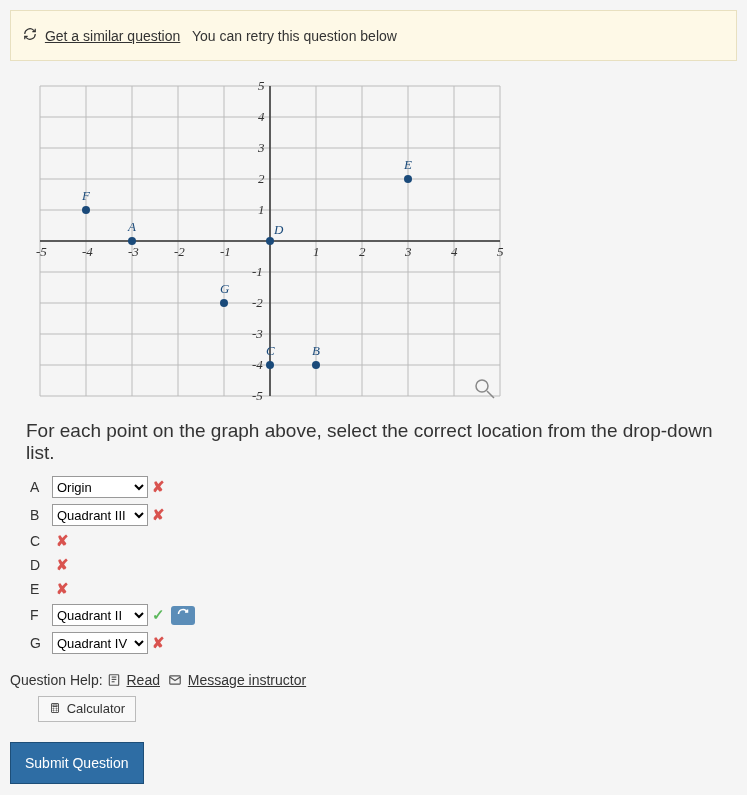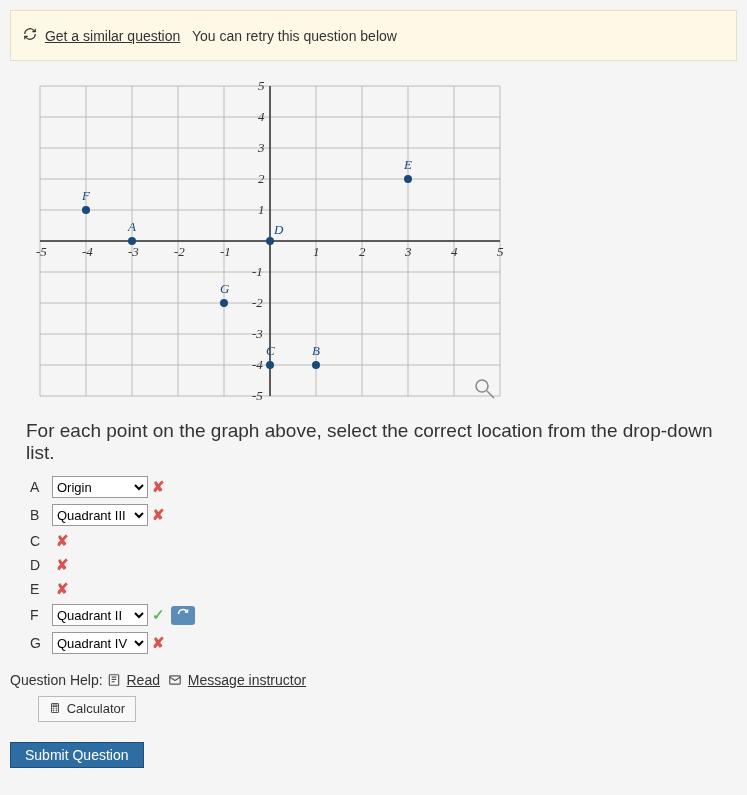--- a/index.html
+++ b/index.html
@@ -86,21 +86,21 @@
     font-size: 13px;
     margin-top: 6px;
     margin-left: 28px;
     cursor: pointer;
   }
   .submit-btn {
     display: inline-block;
     background: #2e6da4;
     color: #fff;
     border: 1px solid #1d4e78;
-    padding: 4px 14px;
+    padding: 12px 14px;
     font-size: 14px;
     margin-top: 20px;
     cursor: pointer;
   }
   .icon-inline {
     display:inline-block;
     vertical-align: middle;
     margin-right:2px;
   }
   svg text.axislbl { font-family: 'Times New Roman', serif; font-style: italic; font-size: 13px; }

